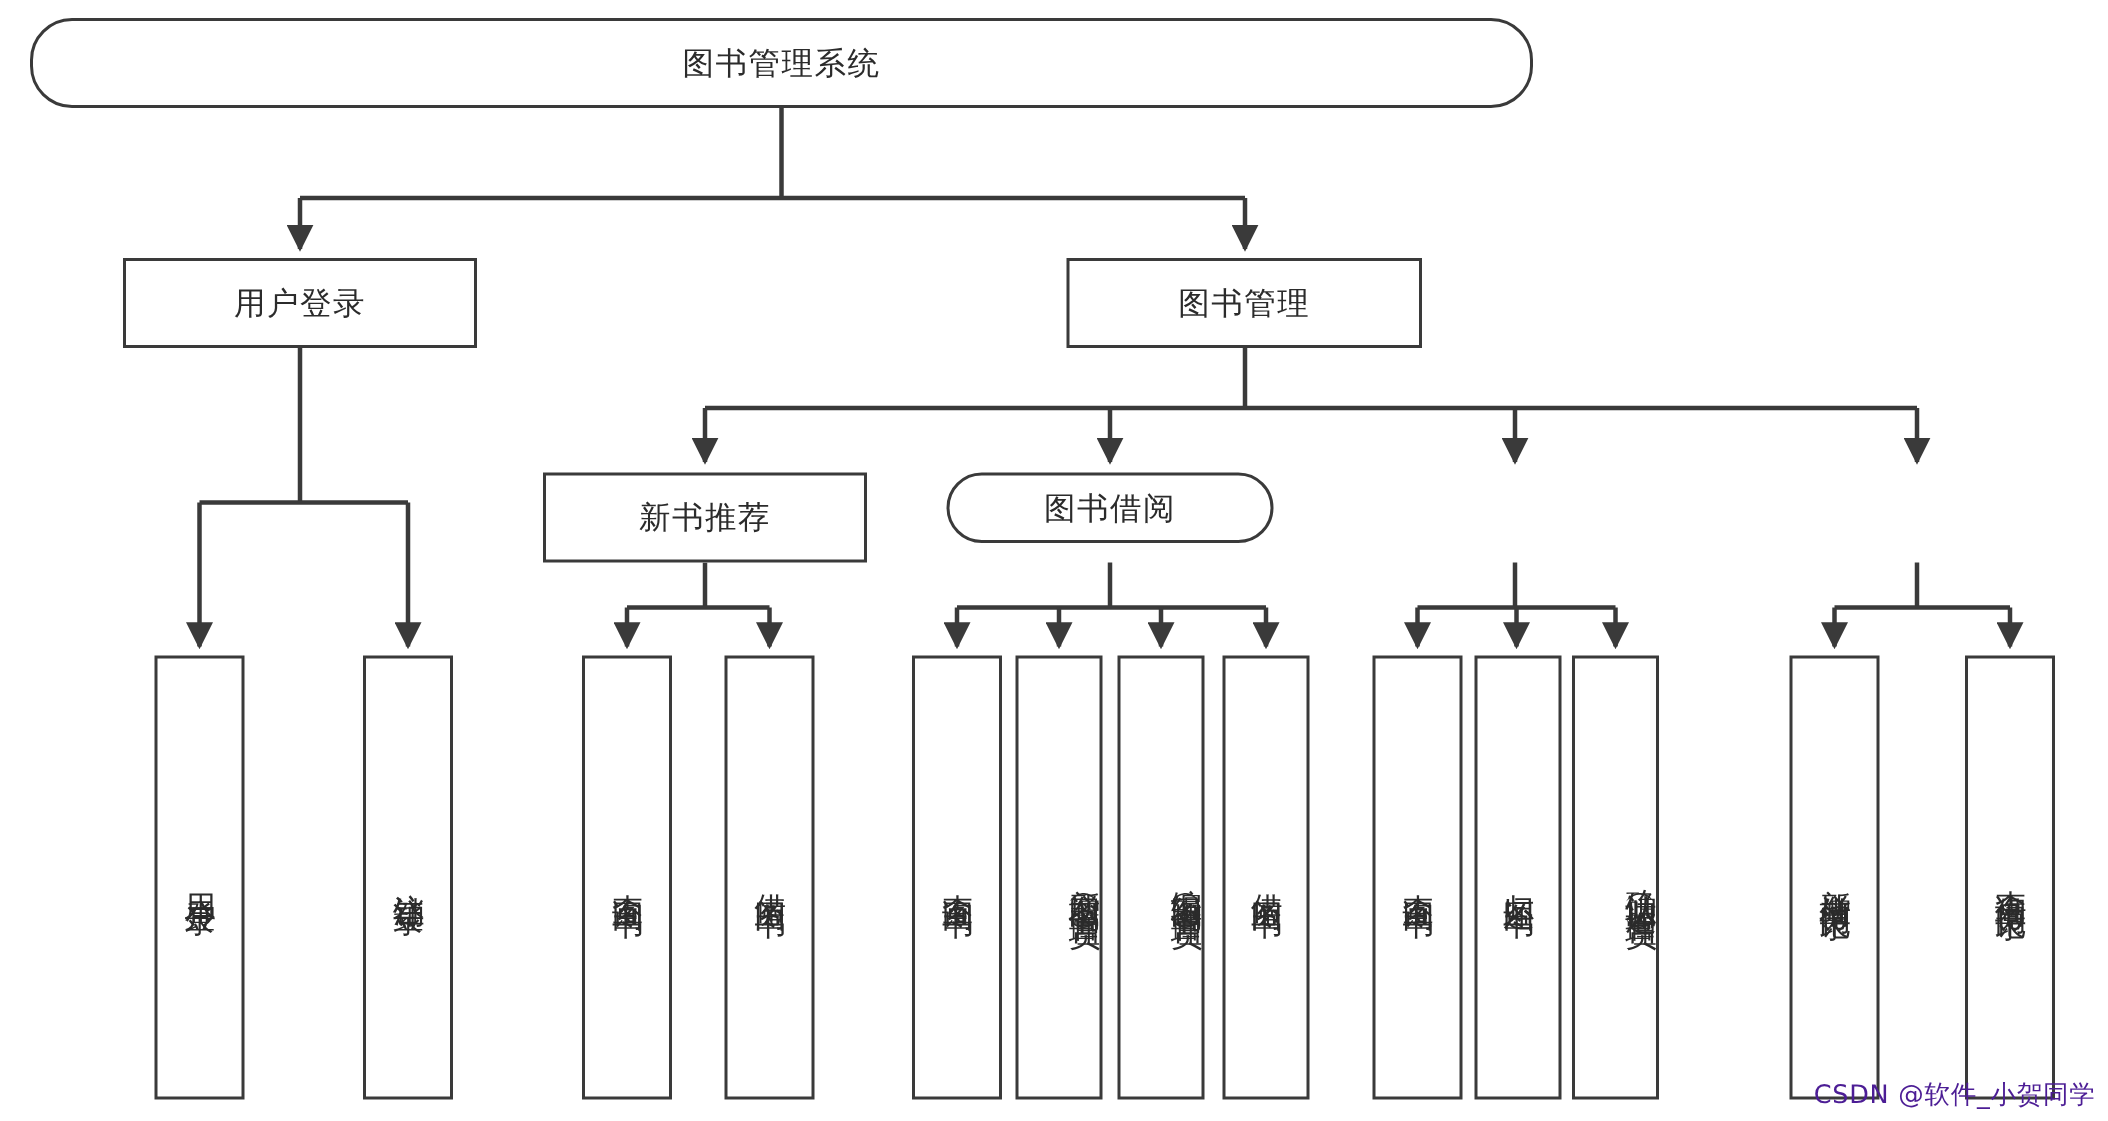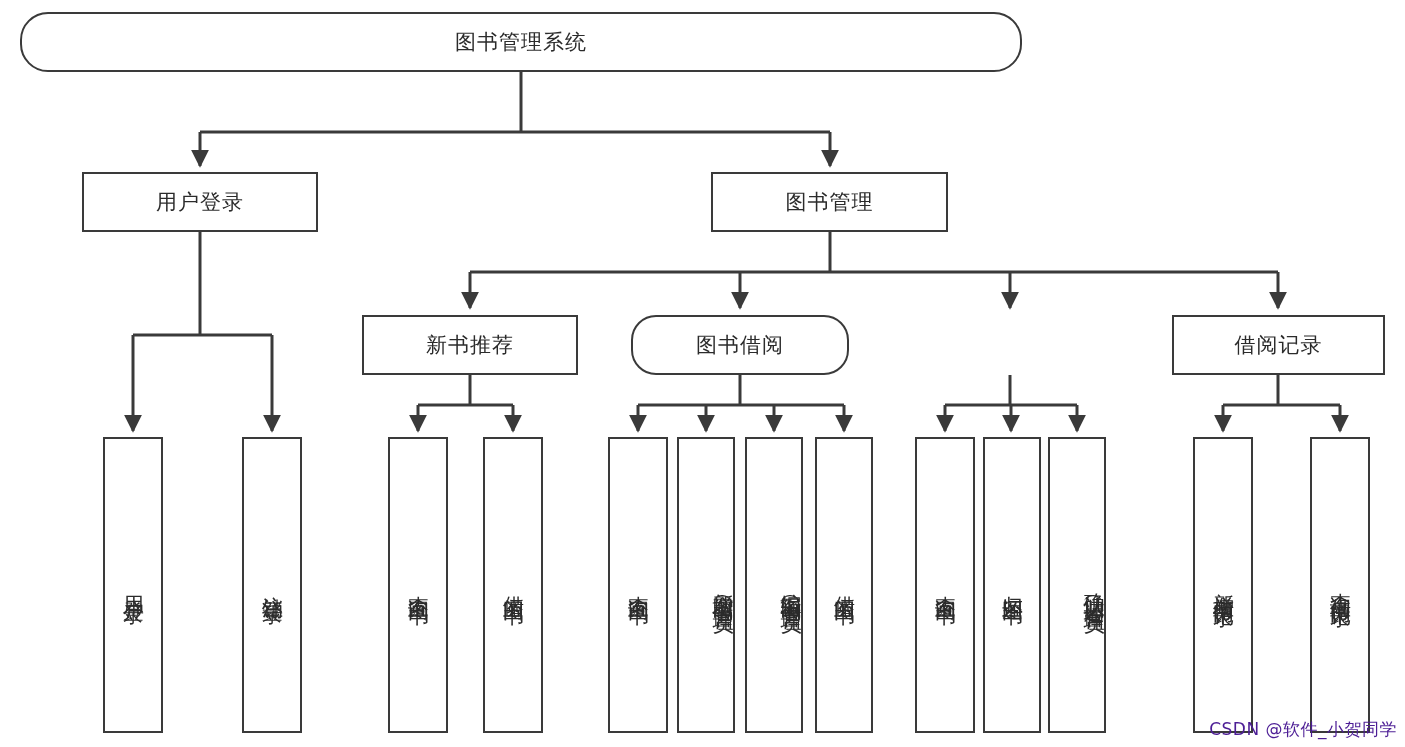--- a/index.html
+++ b/index.html
@@ -117,22 +117,21 @@
       <path d="M 1340 405 L 1340 431" marker-end="url(#arrow)"></path>
     </g>
   </svg>
 
   <div class="node node-h" style="left:20px; top:12px; width:1002px; height:60px;border-radius:28px;">图书管理系统</div>
 
   <div class="node node-h" style="left:82px; top:172px; width:236px; height:60px;">用户登录</div>
   <div class="node node-h" style="left:711px; top:172px; width:237px; height:60px;">图书管理</div>
 
   <div class="node node-h" style="left:362px; top:315px; width:216px; height:60px;">新书推荐</div>
-  <div class="node node-h" style="left:631px; top:315px; width:218px; height:60px;border-radius:25px;">图书借阅</div>
-  <div class="node node-h" style="left:1172px; top:315px; width:213px; height:60px;">借阅记录</div>
+  <div class="node node-h" style="left:631px; top:315px; width:218px; height:47px;border-radius:25px;">图书借阅</div>
 
   <div class="node node-v align-mid" style="left:103px; top:437px; width:60px; height:296px;">用户登录</div>
   <div class="node node-v align-mid" style="left:242px; top:437px; width:60px; height:296px;">注销登录</div>
 
   <div class="node node-v align-mid" style="left:388px; top:437px; width:60px; height:296px;">查询图书</div>
   <div class="node node-v align-mid" style="left:483px; top:437px; width:60px; height:296px;">借阅图书</div>
 
   <div class="node node-v align-mid" style="left:608px; top:437px; width:60px; height:296px;">查询图书</div>
   <div class="node node-v" style="left:677px; top:437px; width:58px; height:296px;">新增图书（管理员）</div>
   <div class="node node-v" style="left:745px; top:437px; width:58px; height:296px;">编辑图书（管理员）</div>

